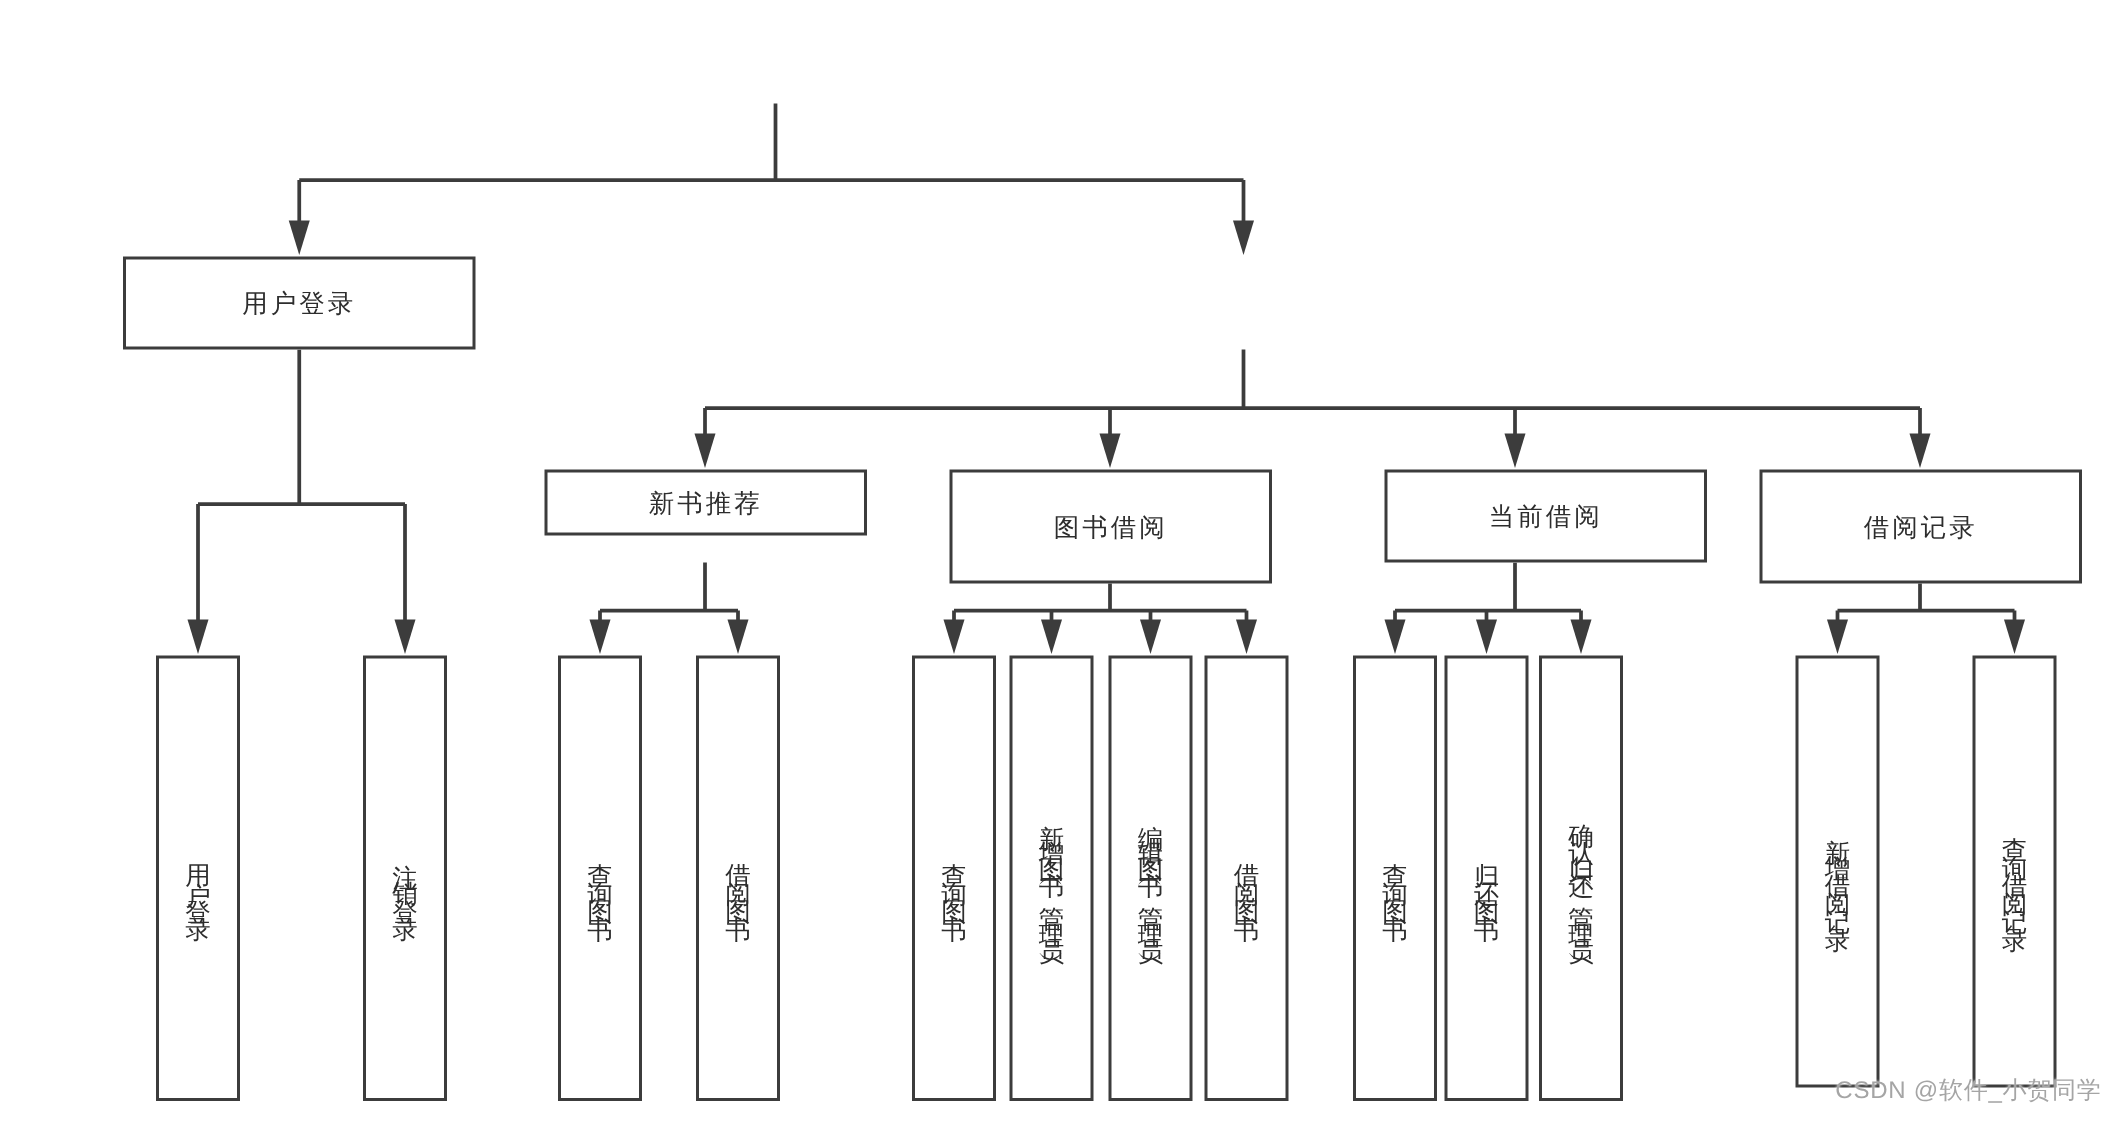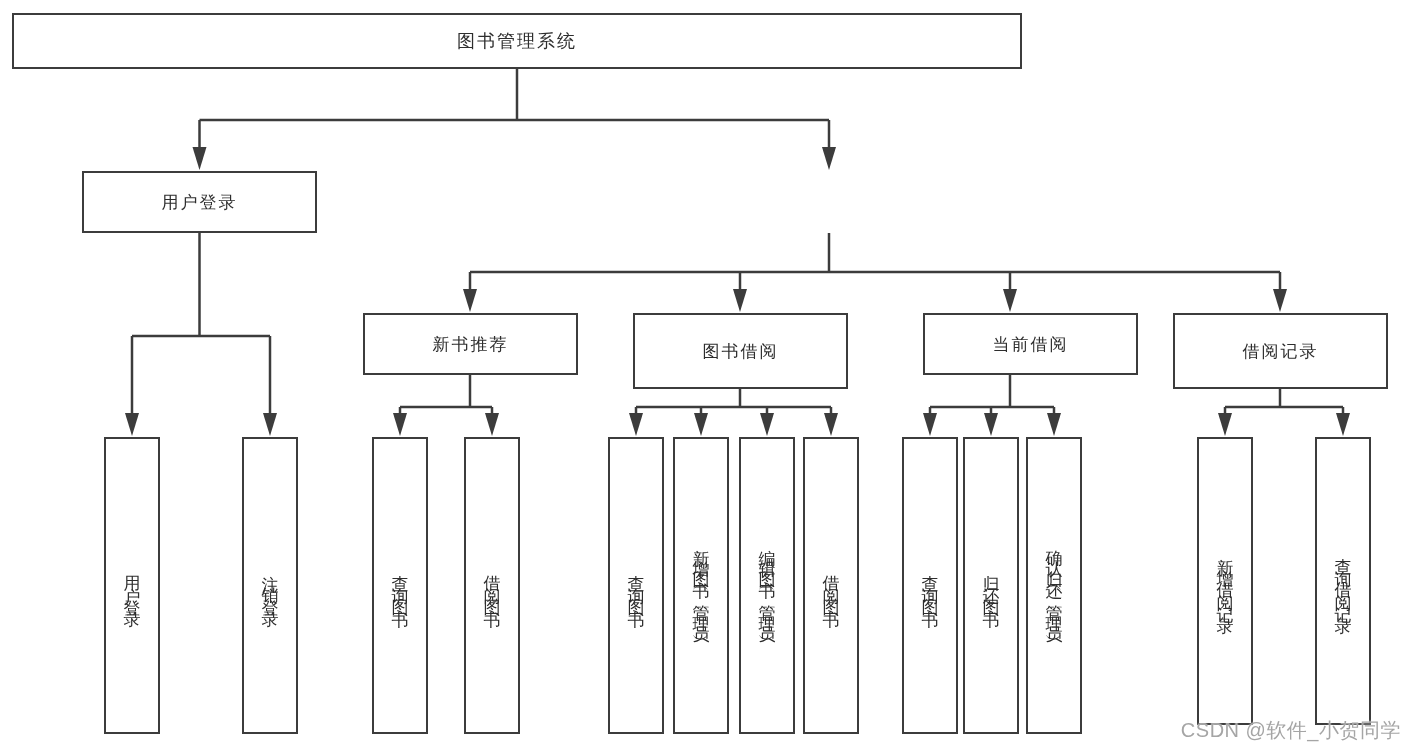--- a/index.html
+++ b/index.html
@@ -50,21 +50,21 @@
     letter-spacing: 12px;
     color: var(--text);
     line-height: 1;
   }
   .leaf-long .vtext { letter-spacing: 11px; }
   .watermark {
     position: absolute;
     top: 717px;
     right: 4px;
     z-index: 3;
-    font-size: 20px;
+    font-size: 16px;
     letter-spacing: 0.5px;
     color: var(--watermark);
     text-shadow: 0 0 2px #ffffff;
     white-space: nowrap;
   }
 </style>
 </head>
 <body>
 
 <div class="stage">
@@ -128,29 +128,26 @@
       <polygon points="760,413 774,413 767,436"></polygon>
       <polygon points="824,413 838,413 831,436"></polygon>
       <polygon points="923,413 937,413 930,436"></polygon>
       <polygon points="984,413 998,413 991,436"></polygon>
       <polygon points="1047,413 1061,413 1054,436"></polygon>
       <polygon points="1218,413 1232,413 1225,436"></polygon>
       <polygon points="1336,413 1350,413 1343,436"></polygon>
     </g>
   </svg>
 
-  <div class="node lvl1" style="left:12px; top:13px; width:1010px; height:56px;">
-    <span class="hlabel">图书管理系统</span>
-  </div>
 
   <div class="node lvl2" style="left:82px; top:171px; width:235px; height:62px;">
     <span class="hlabel">用户登录</span>
   </div>
 
-  <div class="node lvl3" style="left:363px; top:313px; width:215px; height:62px;">
+  <div class="node lvl3" style="left:363px; top:313px; width:215px; height:44px;">
     <span class="hlabel">新书推荐</span>
   </div>
   <div class="node lvl3" style="left:633px; top:313px; width:215px; height:76px;">
     <span class="hlabel">图书借阅</span>
   </div>
   <div class="node lvl3" style="left:903px; top:313px; width:215px; height:62px;margin-left:20px;">
     <span class="hlabel">当前借阅</span>
   </div>
   <div class="node lvl3" style="left:1173px; top:313px; width:215px; height:76px;">
     <span class="hlabel">借阅记录</span>

